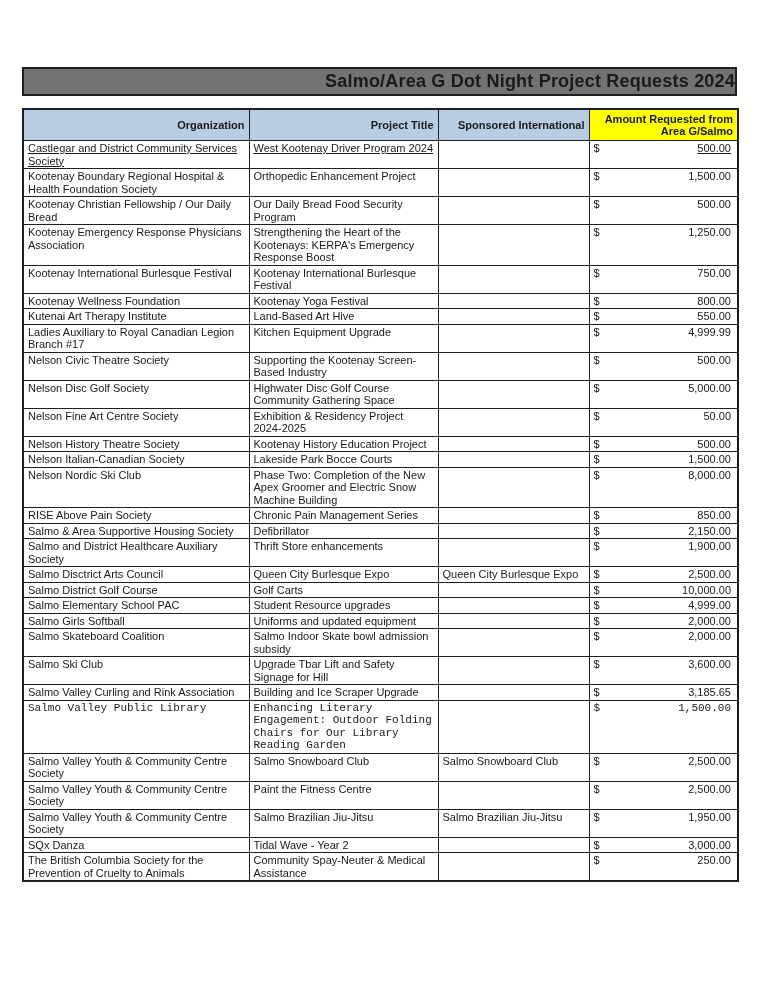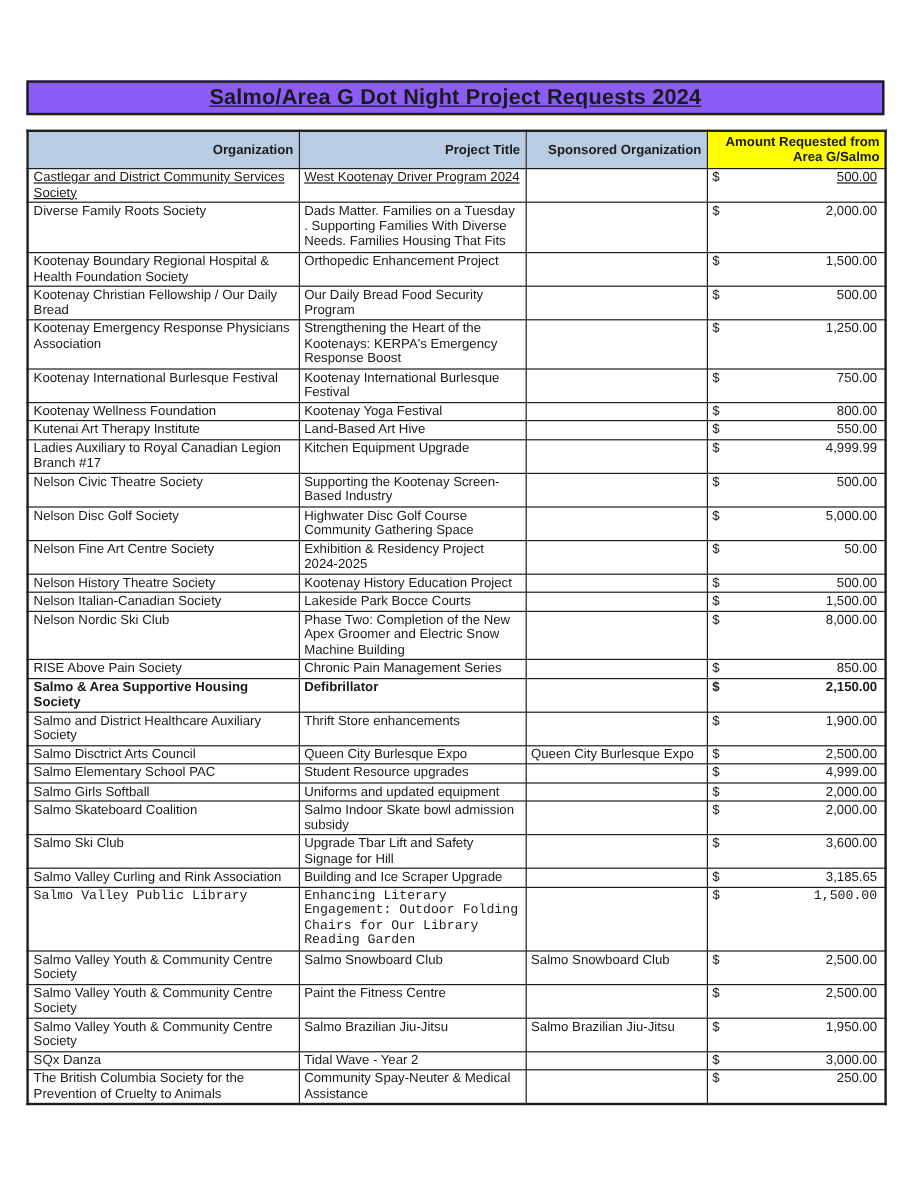--- a/index.html
+++ b/index.html
@@ -15,25 +15,24 @@
     font-family:"Liberation Sans", sans-serif;
     color:var(--text-color);
     position:relative;
     overflow:hidden;
   }
   .title-box{
     position:absolute;
     left:22px;top:67px;
     width:711px;height:25px;
     border:2px solid var(--border-color);
-    display:flex;align-items:center;justify-content:center;
+    display:flex;align-items:center;justify-content:flex-end;
     font-weight:bold;font-size:18px;
     letter-spacing:0.2px;
-    background:#8b5cf6;
-    text-decoration:underline;
+    background:#737373;
   }
   table.requests{
     position:absolute;
     left:22px;top:108px;
     width:715px;
     border-collapse:collapse;
     table-layout:fixed;
     font-size:11px;
     border:2px solid var(--border-color);
   }
@@ -71,43 +70,34 @@
   <colgroup>
     <col style="width:226px">
     <col style="width:189px">
     <col style="width:151px">
     <col style="width:149px">
   </colgroup>
   <thead>
     <tr>
       <th>Organization</th>
       <th>Project Title</th>
-      <th>Sponsored Organization</th>
+      <th>Sponsored International</th>
       <th class="amount-h">Amount Requested from Area G/Salmo</th>
     </tr>
   </thead>
   <tbody>
       <tr style="height: 27px; text-decoration: underline;">
         <td>Castlegar and District Community Services Society</td>
         <td>West Kootenay Driver Program 2024</td>
         <td></td>
         <td class="col-amount">
           <span class="cur">$</span>
           <span class="val">500.00</span>
         </td>
       </tr>
-      <tr style="height: 42px;">
-        <td>Diverse Family Roots Society</td>
-        <td>Dads Matter. Families on a Tuesday . Supporting Families With Diverse Needs. Families Housing That Fits</td>
-        <td></td>
-        <td class="col-amount">
-          <span class="cur">$</span>
-          <span class="val">2,000.00</span>
-        </td>
-      </tr>
       <tr style="height: 26px;">
         <td>Kootenay Boundary Regional Hospital &amp; Health Foundation Society</td>
         <td>Orthopedic Enhancement Project</td>
         <td></td>
         <td class="col-amount">
           <span class="cur">$</span>
           <span class="val">1,500.00</span>
         </td>
       </tr>
       <tr style="height: 28px;">
@@ -220,21 +210,21 @@
       </tr>
       <tr style="height: 14px;">
         <td>RISE Above Pain Society</td>
         <td>Chronic Pain Management Series</td>
         <td></td>
         <td class="col-amount">
           <span class="cur">$</span>
           <span class="val">850.00</span>
         </td>
       </tr>
-      <tr style="height: 14px; font-weight: bold;">
+      <tr style="height: 14px;">
         <td>Salmo &amp; Area Supportive Housing Society</td>
         <td>Defibrillator</td>
         <td></td>
         <td class="col-amount">
           <span class="cur">$</span>
           <span class="val">2,150.00</span>
         </td>
       </tr>
       <tr style="height: 28px;">
         <td>Salmo and District Healthcare Auxiliary Society</td>
@@ -247,20 +237,29 @@
       </tr>
       <tr style="height: 13px;">
         <td>Salmo Disctrict Arts Council</td>
         <td>Queen City Burlesque Expo</td>
         <td>Queen City Burlesque Expo</td>
         <td class="col-amount">
           <span class="cur">$</span>
           <span class="val">2,500.00</span>
         </td>
       </tr>
+      <tr style="height: 14px;">
+        <td>Salmo District Golf Course</td>
+        <td>Golf Carts</td>
+        <td></td>
+        <td class="col-amount">
+          <span class="cur">$</span>
+          <span class="val">10,000.00</span>
+        </td>
+      </tr>
       <tr style="height: 13px;">
         <td>Salmo Elementary School PAC</td>
         <td>Student Resource upgrades</td>
         <td></td>
         <td class="col-amount">
           <span class="cur">$</span>
           <span class="val">4,999.00</span>
         </td>
       </tr>
       <tr style="height: 14px;">

